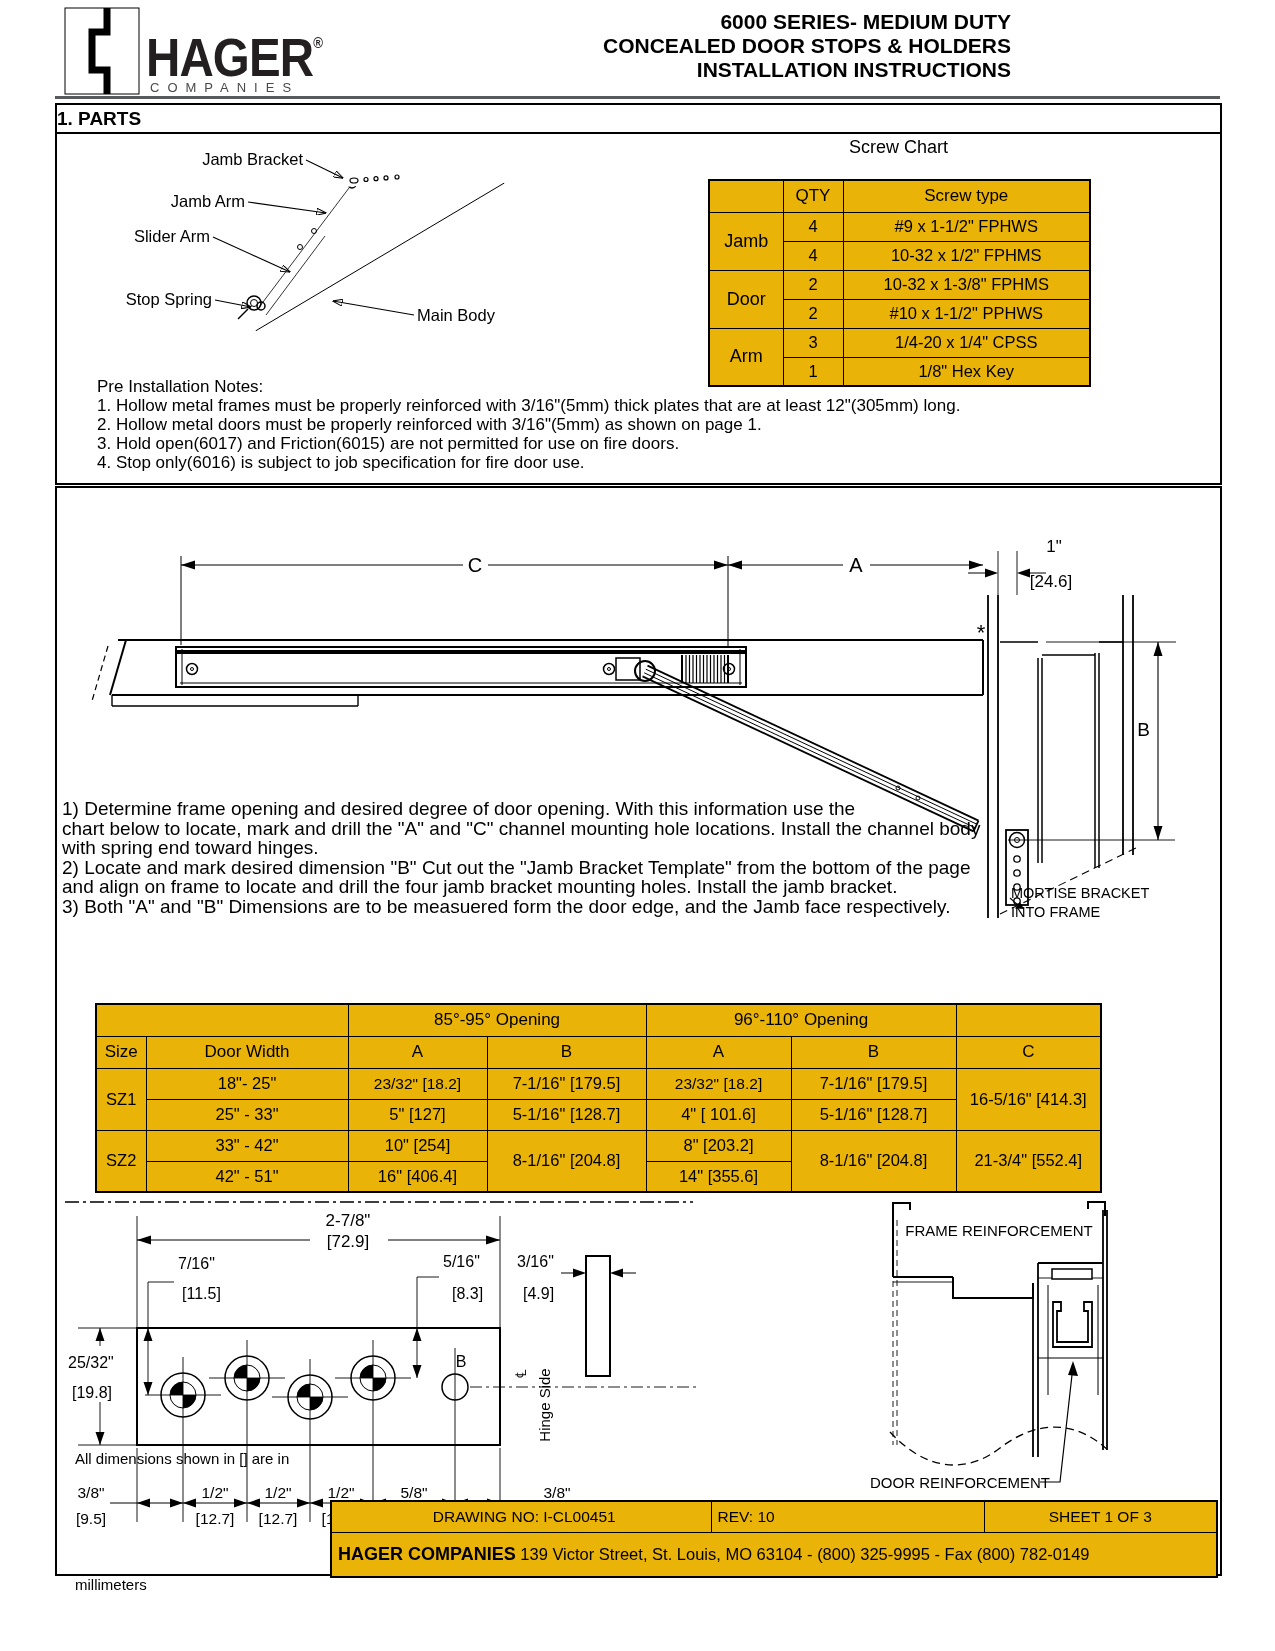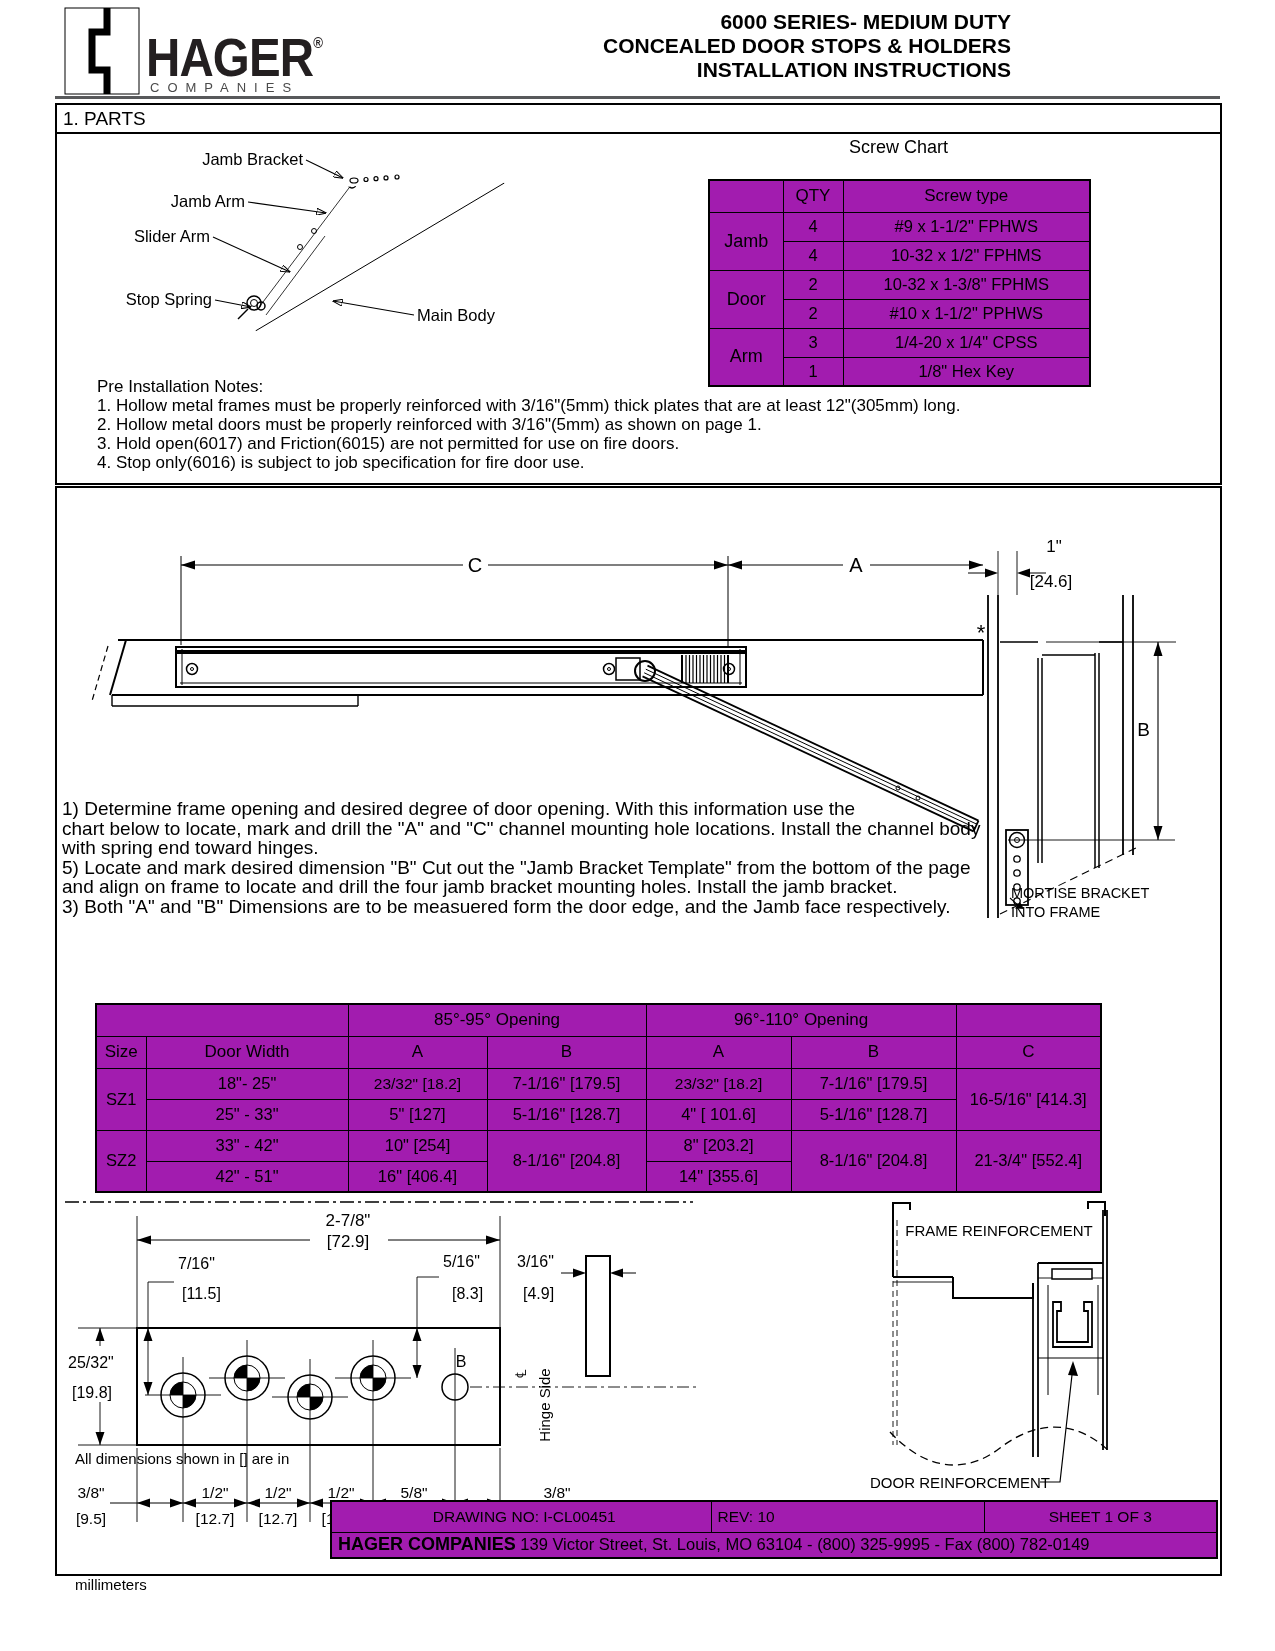--- a/index.html
+++ b/index.html
@@ -2,26 +2,26 @@
 <html><head>
 <meta charset="utf-8">
 <style>
   html,body{margin:0;padding:0}
   body{width:1275px;height:1651px;position:relative;background:#fff;color:#000;
        font-family:"Liberation Sans",sans-serif;overflow:hidden}
   .abs{position:absolute}
   .nowrap{white-space:nowrap}
   .box{position:absolute;border:2px solid #000;background:#fff}
   .sec-title{height:27px;line-height:27px;border-bottom:2px solid #000;
-             font-weight:normal;font-size:19px;padding-left:6px}
+             font-weight:bold;font-size:19px;}
   svg{position:absolute;overflow:visible}
   svg line,svg path,svg polyline,svg rect,svg circle,svg ellipse{stroke:#000;fill:none}
   svg text{fill:#000;stroke:none;font-family:"Liberation Sans",sans-serif}
   .ah{fill:#000;stroke:none}
-  table{border-collapse:collapse;table-layout:fixed;background:#a21caf}
+  table{border-collapse:collapse;table-layout:fixed;background:#eab308}
   td{border:1.5px solid #000;text-align:center;vertical-align:middle;padding:0;
      font-size:16.5px;overflow:hidden}
   .hdr-title{position:absolute;right:88px;top:10px;text-align:right;font-weight:bold;
              font-size:21px;line-height:24px}
   .note-line{position:absolute;font-size:17px;white-space:nowrap}
   .step-line{position:absolute;font-size:19px;white-space:nowrap}
 </style>
 </head>
 <body>
 
@@ -257,21 +257,21 @@
       <line x1="942" y1="380" x2="951" y2="388" stroke-width="1.1"></line>
       <polygon class="ah" points="956,391 947,390.5 952,384"></polygon>
       <text x="943" y="380" font-size="14.5">MORTISE BRACKET</text>
       <text x="943" y="399" font-size="14.5">INTO FRAME</text>
     </g>
   </svg>
 
   <div class="step-line" style="left:5px;top:310px">1) Determine frame opening and desired degree of door opening. With this information use the</div>
   <div class="step-line" style="left:5px;top:330px">chart below to locate, mark and drill the "A" and "C" channel mounting hole locations. Install the channel body</div>
   <div class="step-line" style="left:5px;top:349px">with spring end toward hinges.</div>
-  <div class="step-line" style="left:5px;top:369px">5) Locate and mark desired dimension "B"  Cut out the "Jamb Bracket Template" from the bottom of the page</div>
+  <div class="step-line" style="left:5px;top:369px">2) Locate and mark desired dimension "B"  Cut out the "Jamb Bracket Template" from the bottom of the page</div>
   <div class="step-line" style="left:5px;top:388px">and align on frame to locate and drill the four jamb bracket mounting holes. Install the jamb bracket.</div>
   <div class="step-line" style="left:5px;top:408px">3) Both "A" and "B" Dimensions are to be measuered form the door edge, and the Jamb face respectively.</div>
 
   <table style="position:absolute;left:38px;top:515px;width:1005px;border:2.5px solid #000">
     <colgroup>
       <col style="width:50px">
         <col style="width:202px">
         <col style="width:139px">
         <col style="width:159px">
       <col style="width:145px">
@@ -487,21 +487,21 @@
         <col style="width:380px">
         <col style="width:273px">
         <col style="width:233px">
       </colgroup>
     <tbody>
         <tr style="height:31px">
       <td style="text-align:center;padding-left:6px;font-size:15.5px">DRAWING NO:  I-CL00451</td>
       <td style="text-align:left;padding-left:6px;font-size:15.5px">REV: 10</td>
       <td style="font-size:15.5px">SHEET 1 OF 3</td>
     </tr>
-    <tr style="height:26px">
+    <tr style="height:45px">
       <td colspan="3" style="text-align:left;padding-left:6px">
         <span style="font-weight:bold;font-size:18px">HAGER COMPANIES</span>
         <span style="font-size:16.5px">139 Victor Street, St. Louis, MO 63104 - (800) 325-9995 - Fax (800) 782-0149</span>
       </td>
     </tr>
   </tbody>
     </table>
 </div>
 
 </body></html>

